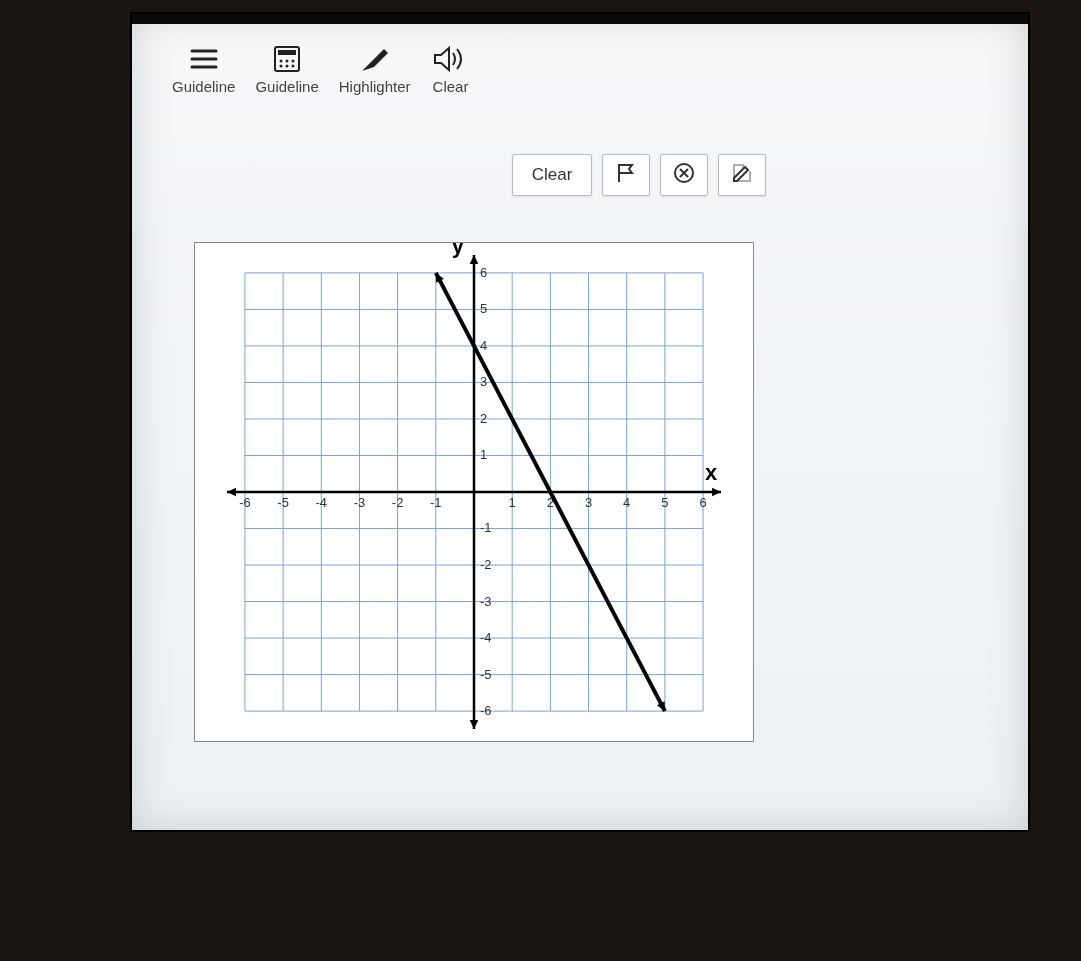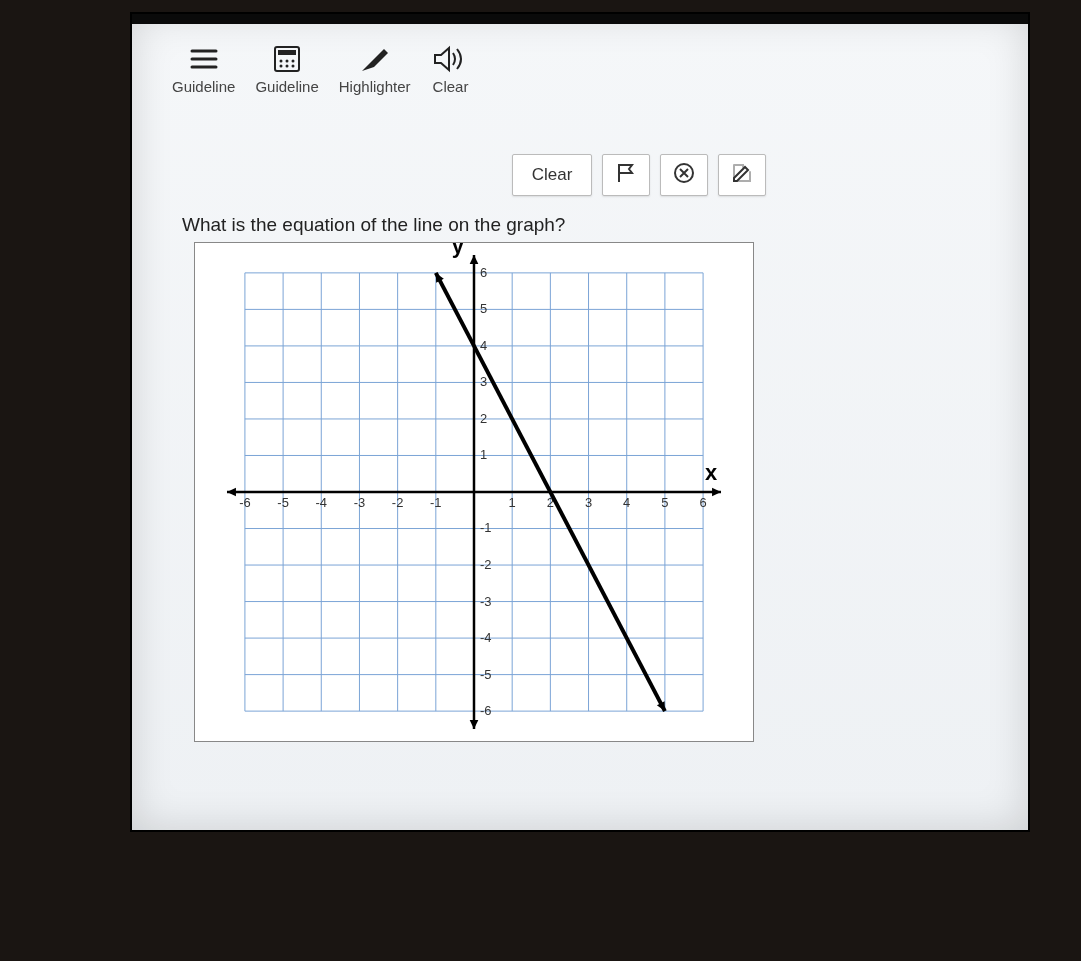--- a/index.html
+++ b/index.html
@@ -180,21 +180,20 @@
       <div class="btn btn-icon">
         <span>
           <svg width="22" height="22" viewBox="0 0 22 22">
               <path d="M3 16 L3 19 L6 19 L17 8 L14 5 Z" fill="none" stroke="#333" stroke-width="2"></path>
               <path d="M3 3 L12 3 L12 5 M3 3 L3 19 L19 19 L19 10" fill="none" stroke="#333" stroke-width="2" stroke-linecap="round" opacity="0.4"></path>
             </svg>
         </span>
       </div>
     </div>
 
-    <div class="question">What is the equation of the line on the graph?</div>
 
     <div class="chart-wrap">
       <svg class="chart" viewBox="0 0 560 500">
         <g id="grid">
             <line x1="50" y1="470" x2="50" y2="30" class="grid-line"></line>
             <line x1="88.33333333333333" y1="470" x2="88.33333333333333" y2="30" class="grid-line"></line>
             <line x1="126.66666666666666" y1="470" x2="126.66666666666666" y2="30" class="grid-line"></line>
             <line x1="165" y1="470" x2="165" y2="30" class="grid-line"></line>
             <line x1="203.33333333333331" y1="470" x2="203.33333333333331" y2="30" class="grid-line"></line>
             <line x1="241.66666666666669" y1="470" x2="241.66666666666669" y2="30" class="grid-line"></line>

